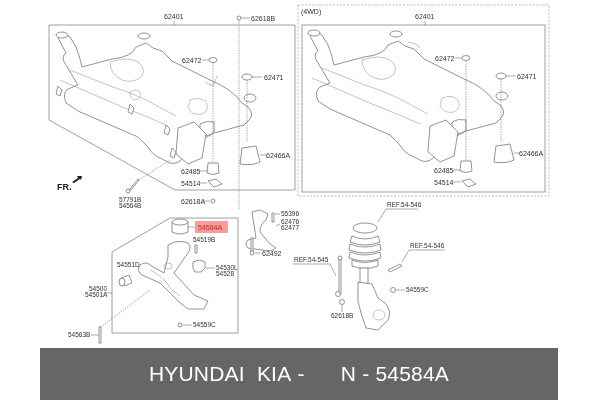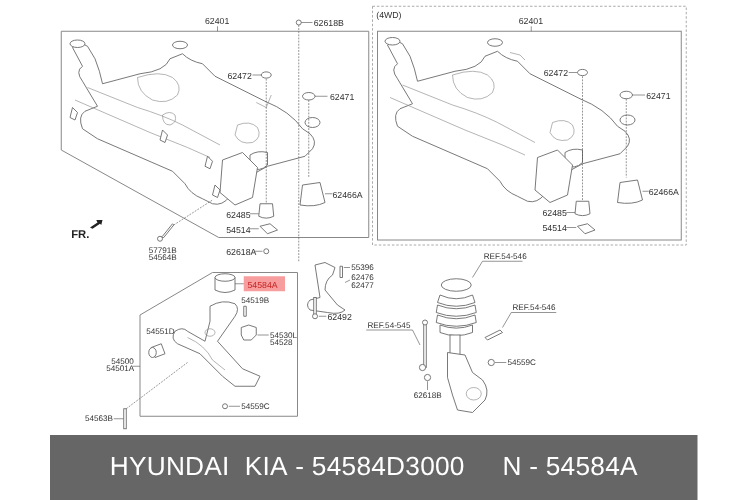--- a/index.html
+++ b/index.html
@@ -225,14 +225,14 @@
     <line class="lead" x1="396" y1="290" x2="405" y2="290"></line>
     <text class="lbl lbl-sm" x="406" y="292">54559C</text>
 
     <circle class="part" cx="342" cy="302" r="2.5"></circle>
     <line class="lead" x1="342" y1="305" x2="342" y2="312"></line>
     <text class="lbl lbl-sm" x="331" y="318">62618B</text>
   </g>
 </svg>
 
 <div class="banner">
-  <span>HYUNDAI  KIA</span><span> - </span><span>54584D3000</span><span>     </span><span>N</span><span> - </span><span>54584A</span>
+  <span>HYUNDAI  KIA</span><span> - </span><span>     </span><span>N</span><span> - </span><span>54584A</span>
 </div>
 
 </body></html>

